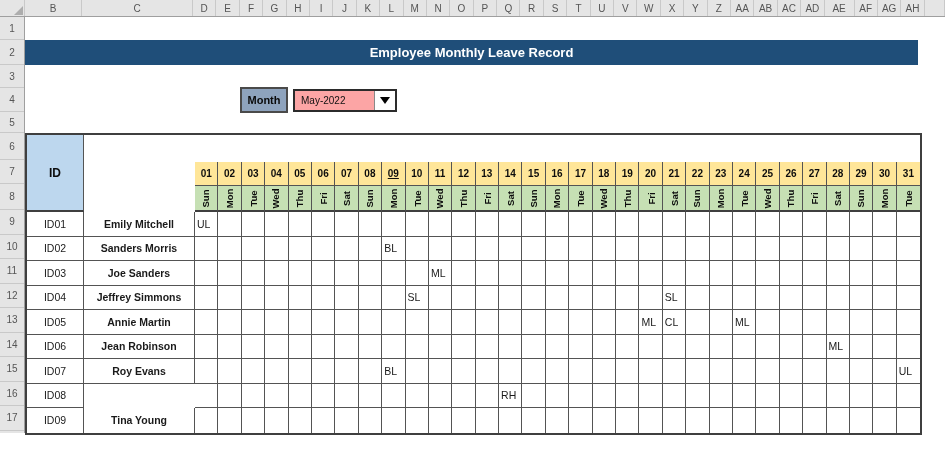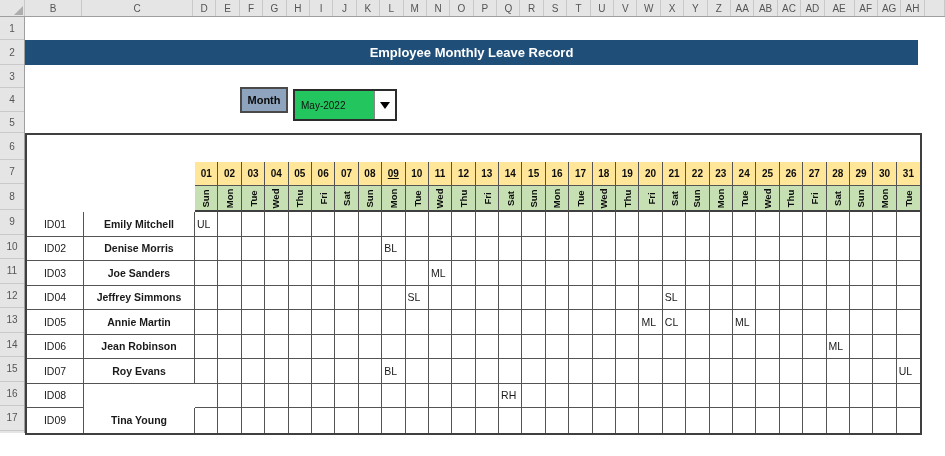--- a/index.html
+++ b/index.html
@@ -20,22 +20,22 @@
              display:flex;align-items:center;justify-content:center;flex:0 0 auto;}
 
   
   .titlebar{position:absolute;left:25px;top:40px;width:893px;height:25px;background:var(--title-bar,#1F4E79);
             color:#fff;font-weight:700;font-size:13px;display:flex;align-items:center;justify-content:center;}
 
   
   .month-label{position:absolute;left:240px;top:87px;width:48px;height:26px;box-sizing:border-box;
                background:var(--month-button,#8EA3BD);border:2px solid #4a4a4a;
                display:flex;align-items:center;justify-content:center;font-weight:700;font-size:11px;color:#0a0a0a;}
-  .month-dropdown{position:absolute;left:293px;top:89px;width:104px;height:32px;box-sizing:border-box;
-                  background:#22c55e;border:2px solid #2b2b2b;}
+  .month-dropdown{position:absolute;left:293px;top:89px;width:104px;height:23px;box-sizing:border-box;
+                  background:#fca5a5;border:2px solid #2b2b2b;}
   .month-dropdown .val{position:absolute;left:6px;top:0;bottom:0;display:flex;align-items:center;
                        font-size:10px;color:#111;}
   .dd-btn{position:absolute;right:0;top:0;bottom:0;width:20px;background:#fdfdfd;border-left:1px solid #888;
           display:flex;align-items:center;justify-content:center;}
   .dd-tri{width:0;height:0;border-left:5px solid transparent;border-right:5px solid transparent;
           border-top:7px solid #000;}
 
   
   .leave-table{position:absolute;left:25px;top:133px;box-sizing:content-box;border:2px solid #3f3f3f;
                display:grid;background:#fff;
@@ -128,20 +128,21 @@
 
   <div class="month-dropdown">
     <span class="val">May-2022</span>
     <span class="dd-btn">
       <span class="dd-tri"></span>
     </span>
   </div>
 
   <div class="leave-table">
 
+  <div class="lt-cell hdr-corner hb" style="grid-area: 1 / 1 / span 3;">ID</div>
       <div class="lt-cell hdr-date" style="grid-area: 2 / 3;">01</div>
       <div class="lt-cell hdr-date" style="grid-area: 2 / 4;">02</div>
       <div class="lt-cell hdr-date" style="grid-area: 2 / 5;">03</div>
       <div class="lt-cell hdr-date" style="grid-area: 2 / 6;">04</div>
       <div class="lt-cell hdr-date" style="grid-area: 2 / 7;">05</div>
       <div class="lt-cell hdr-date" style="grid-area: 2 / 8;">06</div>
       <div class="lt-cell hdr-date" style="grid-area: 2 / 9;">07</div>
       <div class="lt-cell hdr-date" style="grid-area: 2 / 10; text-align: center;">08</div>
       <div class="lt-cell hdr-date" style="grid-area: 2 / 11; text-decoration: underline;">09</div>
       <div class="lt-cell hdr-date" style="grid-area: 2 / 12;">10</div>
@@ -286,21 +287,21 @@
       <div class="lt-cell cell-leave" style="grid-area: 4 / 25;"></div>
       <div class="lt-cell cell-leave" style="grid-area: 4 / 26;"></div>
       <div class="lt-cell cell-leave" style="grid-area: 4 / 27;"></div>
       <div class="lt-cell cell-leave" style="grid-area: 4 / 28;"></div>
       <div class="lt-cell cell-leave" style="grid-area: 4 / 29;"></div>
       <div class="lt-cell cell-leave" style="grid-area: 4 / 30;"></div>
       <div class="lt-cell cell-leave" style="grid-area: 4 / 31;"></div>
       <div class="lt-cell cell-leave" style="grid-area: 4 / 32;"></div>
       <div class="lt-cell cell-leave cl" style="grid-area: 4 / 33;"></div>
       <div class="lt-cell cell-id" style="grid-area: 5 / 1;">ID02</div>
-      <div class="lt-cell cell-name" style="grid-area: 5 / 2;">Denise Morris</div>
+      <div class="lt-cell cell-name" style="grid-area: 5 / 2;">Sanders Morris</div>
       <div class="lt-cell cell-leave" style="grid-area: 5 / 3;"></div>
       <div class="lt-cell cell-leave" style="grid-area: 5 / 4;"></div>
       <div class="lt-cell cell-leave" style="grid-area: 5 / 5;"></div>
       <div class="lt-cell cell-leave" style="grid-area: 5 / 6;"></div>
       <div class="lt-cell cell-leave" style="grid-area: 5 / 7;"></div>
       <div class="lt-cell cell-leave" style="grid-area: 5 / 8;"></div>
       <div class="lt-cell cell-leave" style="grid-area: 5 / 9;"></div>
       <div class="lt-cell cell-leave" style="grid-area: 5 / 10;"></div>
       <div class="lt-cell cell-leave" style="grid-area: 5 / 11;">BL</div>
       <div class="lt-cell cell-leave" style="grid-area: 5 / 12;"></div>

